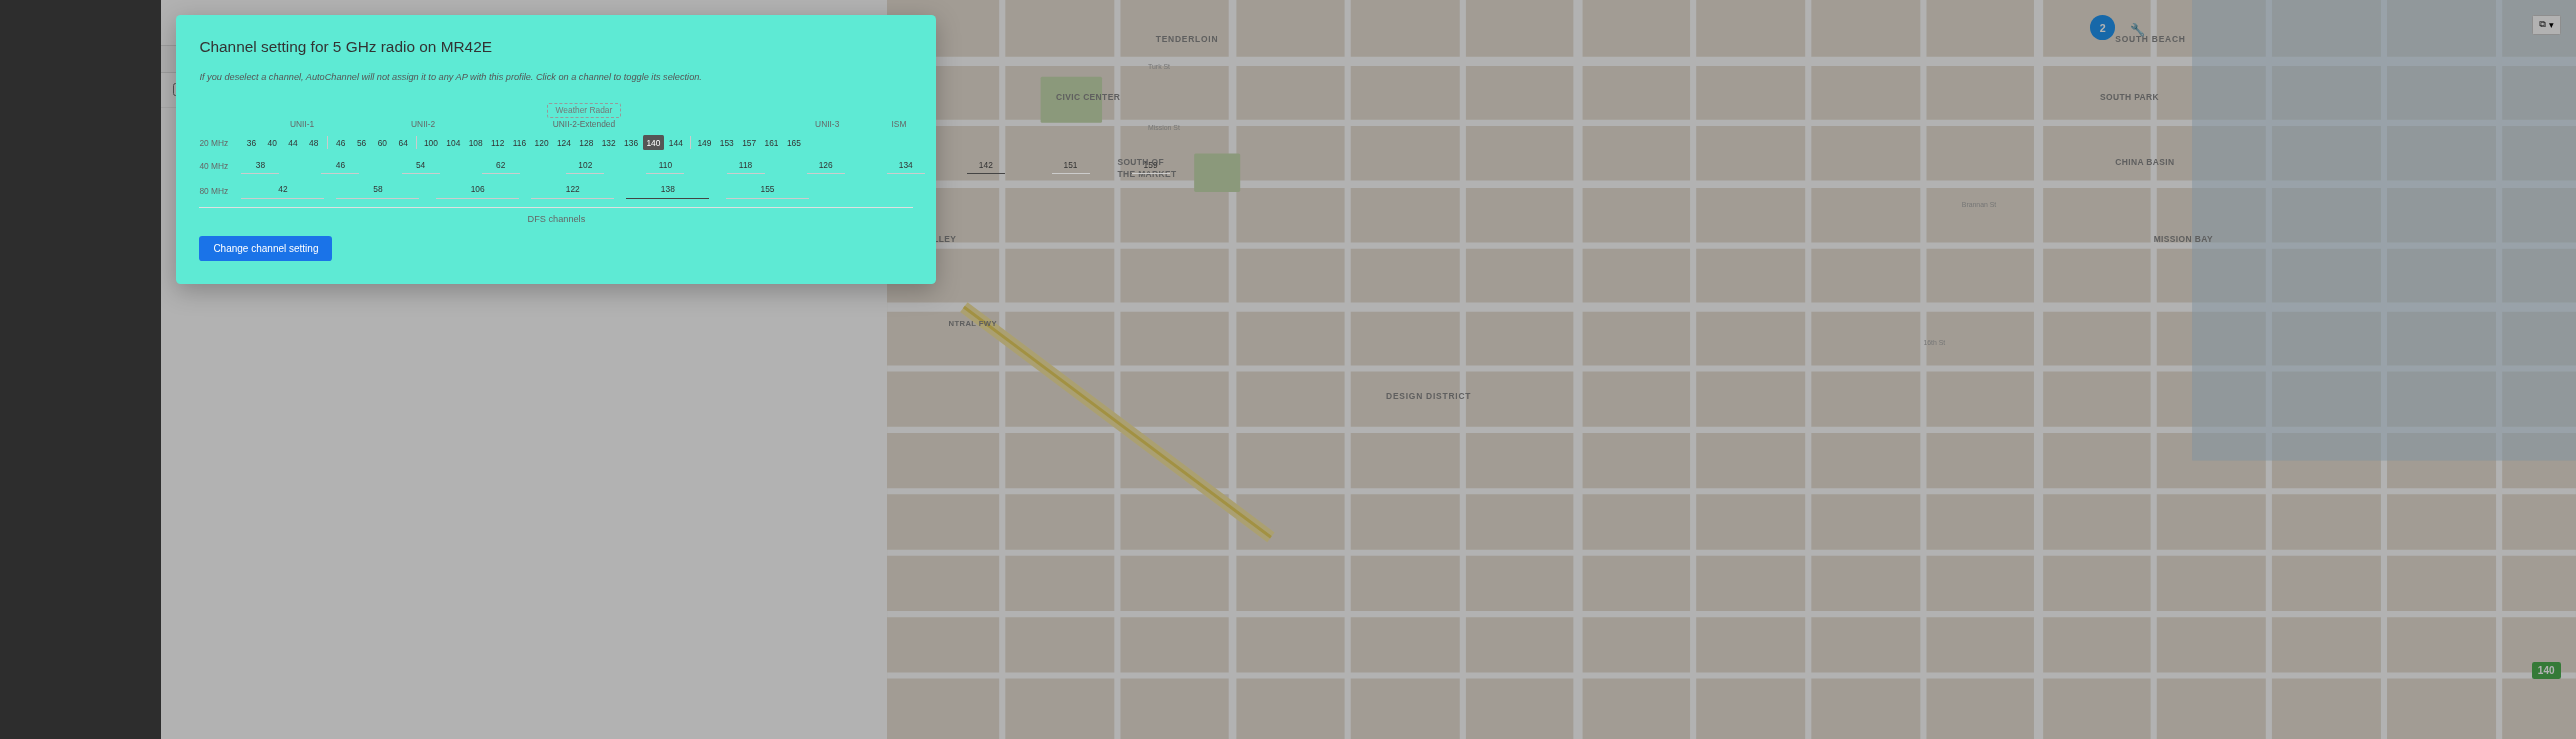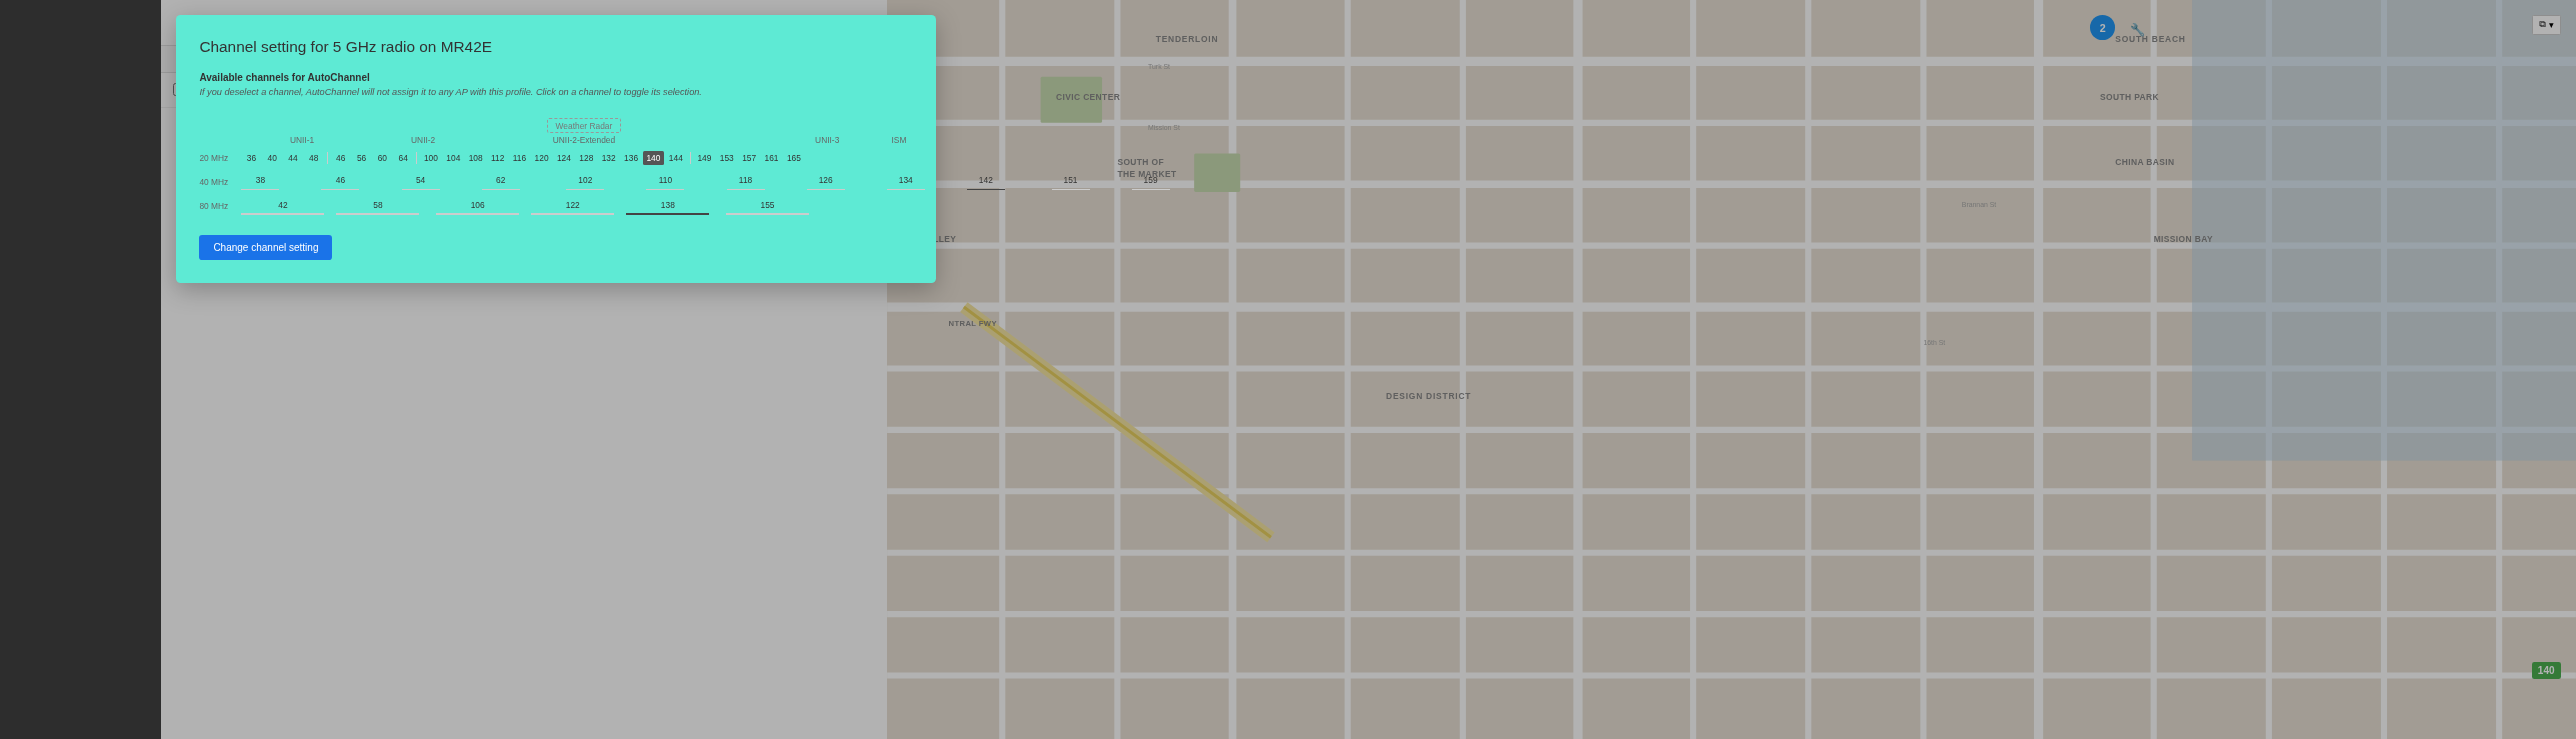--- a/index.html
+++ b/index.html
@@ -505,21 +505,20 @@
         <div class="map-channel-badge">140</div>
 
       </div>
     </div>
 
     <div class="modal-overlay">
       <div class="modal">
 
         <h2 class="modal-title">Channel setting for 5 GHz radio on MR42E</h2>
 
-        <p class="modal-subtitle">Available channels for AutoChannel</p>
         <p class="modal-description">If you deselect a channel, AutoChannel will not assign it to any AP with this profile. Click on a channel to toggle its selection.</p>
 
         
         <div class="channels-layout">
 
           <div style="display:flex; padding-left:42px; margin-bottom:6.1px; align-items:flex-end; position:relative; height:29px;">
 
             <div style="width:130px; text-align:center; font-size:8.4px; color:#666;">UNII-1</div>
 
             <div style="width:130px; text-align:center; font-size:8.4px; color:#666;">UNII-2</div>
@@ -727,20 +726,21 @@
                     <span class="ch" style="min-width:34px;">155</span>
                   </div>
                 <div class="ch-underline" style="width:83px;"></div>
               </div>
             </div>
           </div>
 
         </div>
 
         
+        <div class="dfs-label">DFS channels</div>
 
         
         <button class="btn-change">Change channel setting</button>
 
       </div>
     </div>
 
   </div>
 </div>
 

